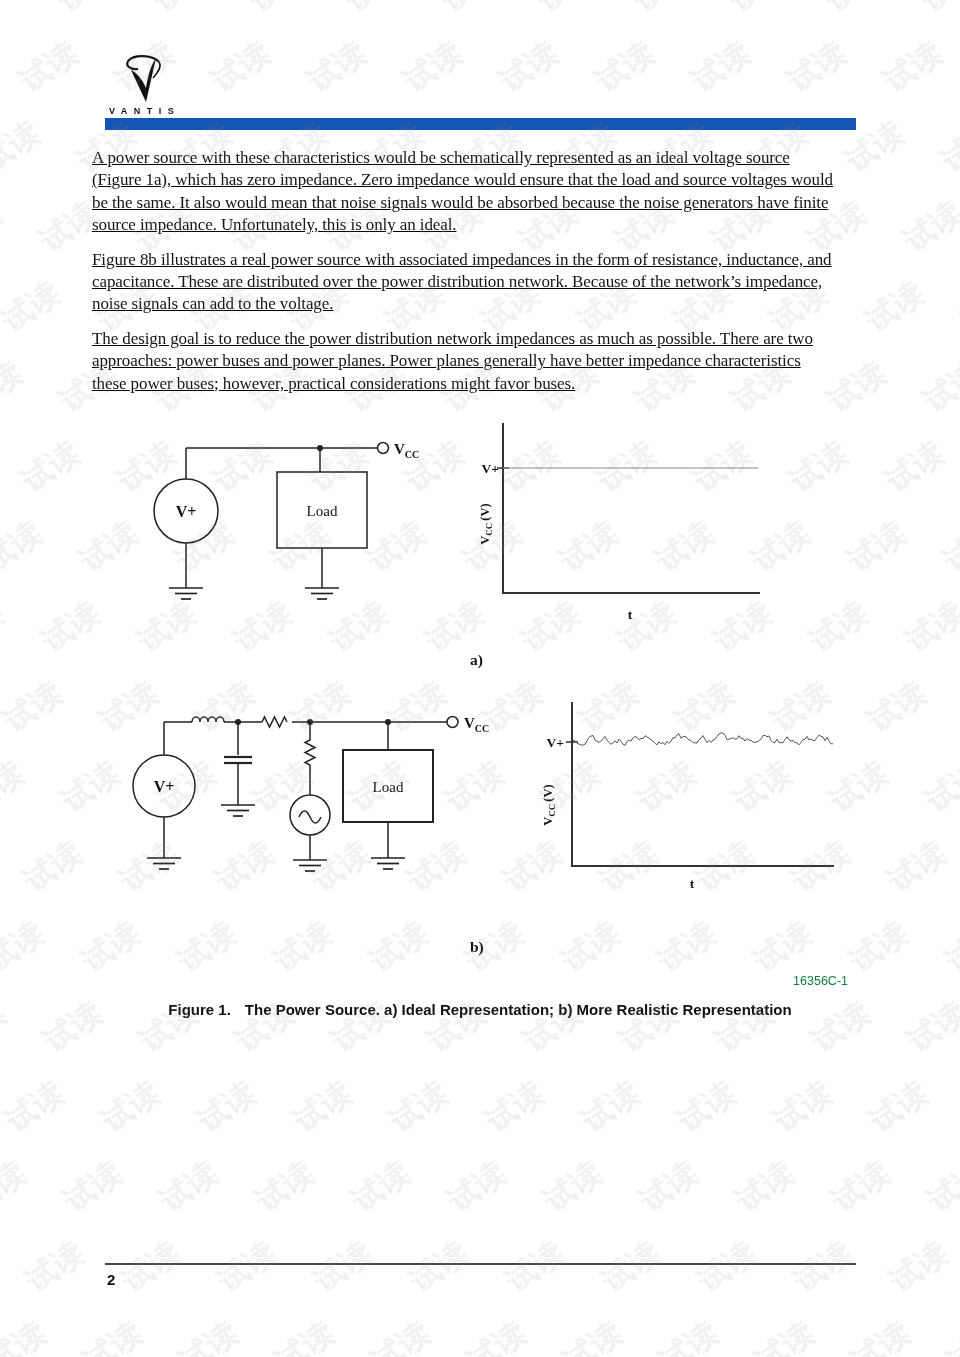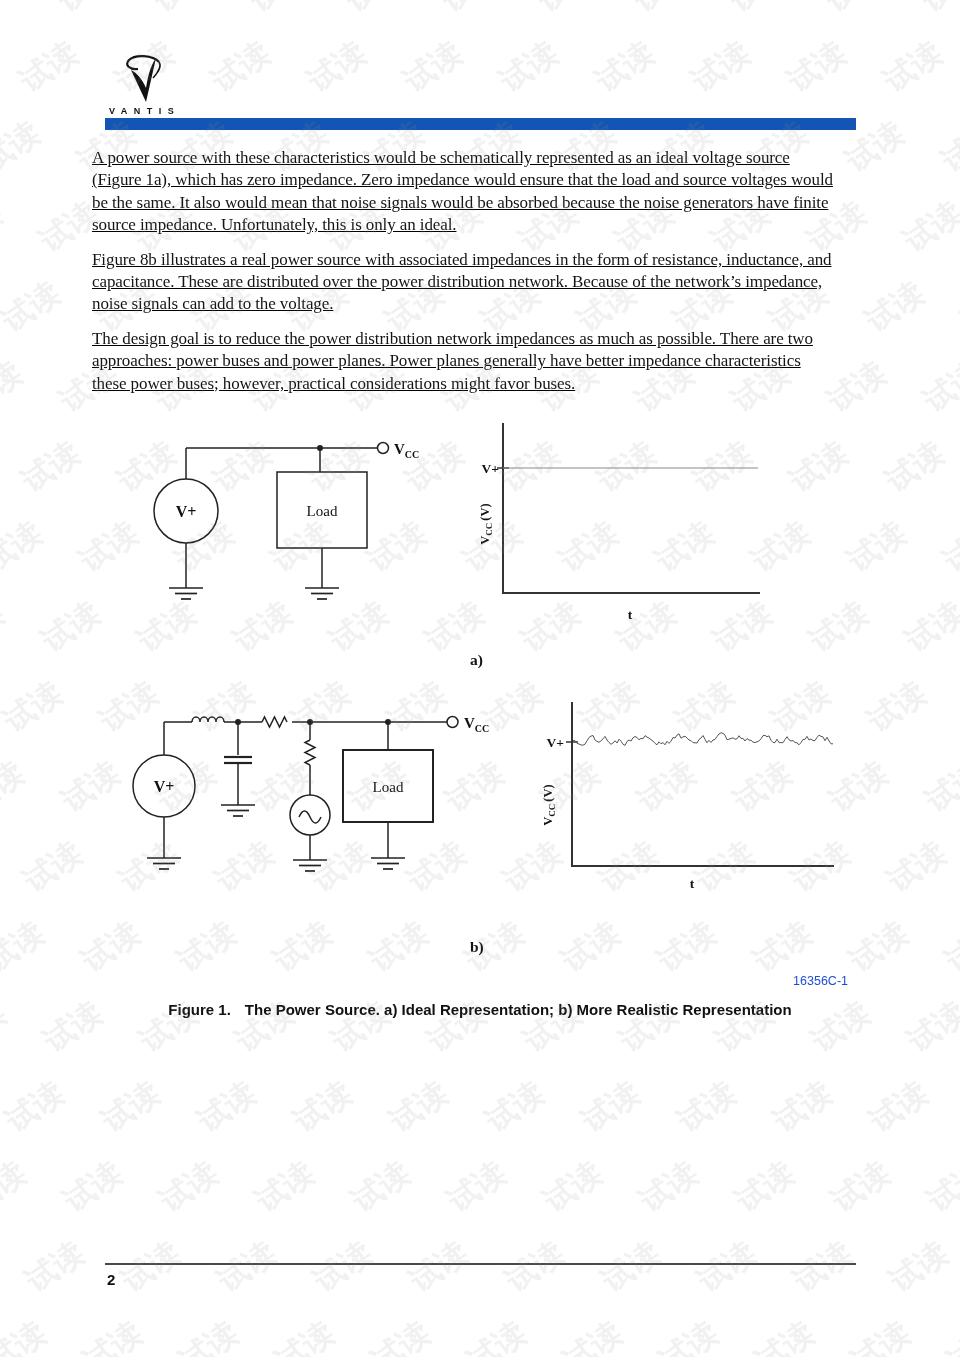--- a/index.html
+++ b/index.html
@@ -27,21 +27,21 @@
   .content { position:absolute; left:92px; top:147px; width:742px;text-decoration:underline; }
   .content p {
     font-size:17px; line-height:22.4px; color:#141414; margin-bottom:12px;
     letter-spacing:-0.1px;
   }
 
   
   .figure-svg { position:absolute; left:0; top:420px; }
   .doc-code {
     position:absolute; top:974px; right:112px;
-    font-family:"Liberation Sans", sans-serif; font-size:12.5px; color:#1d4ed8;margin-left:20px;
+    font-family:"Liberation Sans", sans-serif; font-size:12.5px; color:#15803d;margin-left:20px;
   }
   .caption {
     position:absolute; left:0; top:1001px; width:960px;
     display:flex; justify-content:center; gap:14px;
     font-family:"Liberation Sans", sans-serif;
     font-size:15px; font-weight:bold; color:#111;
   }
 
   
   .footer {

